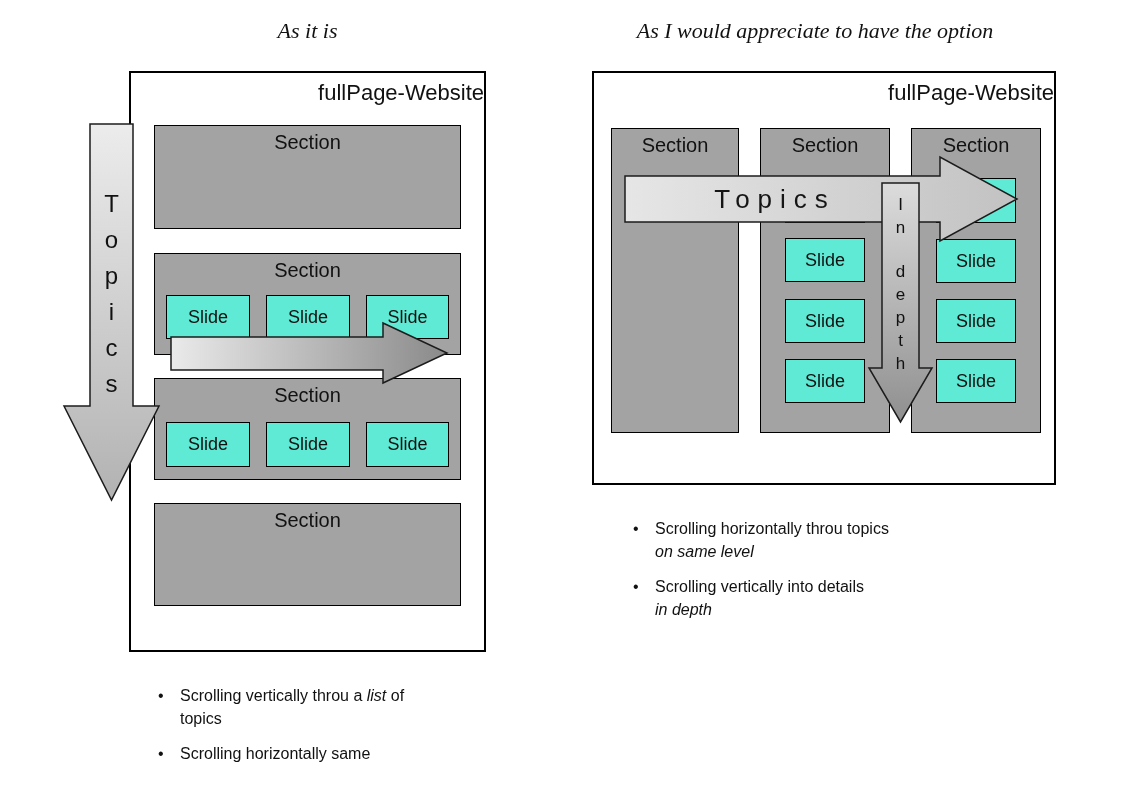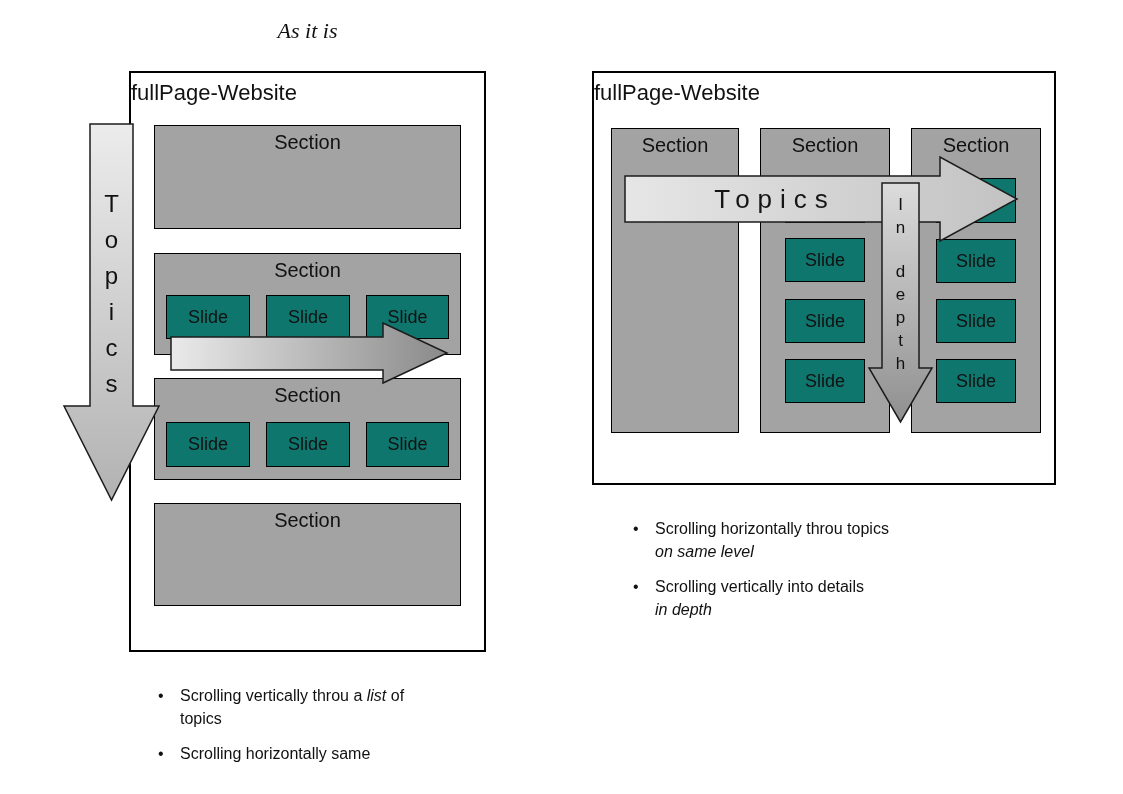--- a/index.html
+++ b/index.html
@@ -2,24 +2,24 @@
 <html><head>
 <meta charset="utf-8">
 <style>
   html,body{margin:0;padding:0;background:#fff;}
   .canvas{position:relative;width:1123px;height:794px;background:#ffffff;overflow:hidden;
           font-family:"Liberation Sans",sans-serif;color:#000;}
   .abs{position:absolute;}
   .panel-title{font-family:"Liberation Serif",serif;font-style:italic;font-size:22px;
                text-align:center;color:#111;}
   .outer-box{border:2px solid #000;background:#fff;box-sizing:border-box;}
-  .outer-label{position:absolute;left:0;right:0;top:7px;text-align:left;font-size:22px;color:#111;}
+  .outer-label{position:absolute;left:0;right:0;top:7px;text-align:right;font-size:22px;color:#111;}
   .section-box{border:1.5px solid #000;background:#a3a3a3;box-sizing:border-box;}
   .section-label{position:absolute;left:0;right:0;top:5px;text-align:center;font-size:20px;color:#111;}
-  .slide-box{border:1.5px solid #000;background:#0f766e;box-sizing:border-box;
+  .slide-box{border:1.5px solid #000;background:#5eead4;box-sizing:border-box;
              display:flex;align-items:center;justify-content:center;font-size:18px;color:#111;}
   .arrow-svg{position:absolute;z-index:5;}
   .vletters{z-index:6;text-align:center;color:#111;}
   .vletters span{display:block;}
   .tletters-left span{line-height:36px;font-size:24px;}
   .tletters-depth span{line-height:23px;font-size:17px;}
   .word-gap{margin-top:21px;}
   .hlabel{z-index:6;text-align:center;color:#151515;}
   .hlabel-topics{font-size:26px;letter-spacing:8px;line-height:46px;}
   .hlabel-details{font-size:19px;letter-spacing:5px;line-height:33px;}
@@ -105,20 +105,21 @@
     <div class="bullet-item">
       <span class="dot">•</span>
       <div class="bt"><span>Scrolling vertically throu a </span><i>list</i><span> of</span><br><span>topics</span></div>
     </div>
     <div class="bullet-item">
       <span class="dot">•</span>
       <div class="bt"><span>Scrolling horizontally same</span><br></div>
     </div>
   </div>
 
+  <div class="abs panel-title" style="left:580px;top:18px;width:470px">As I would appreciate to have the option</div>
 
   <div class="abs outer-box" style="left:592px;top:71px;width:464px;height:414px">
     <div class="outer-label">fullPage-Website</div>
   </div>
 
   <div class="abs section-box" style="left:611px;top:128px;width:128px;height:305px">
     <div class="section-label">Section</div>
   </div>
   <div class="abs section-box" style="left:760px;top:128px;width:130px;height:305px">
     <div class="section-label">Section</div>

